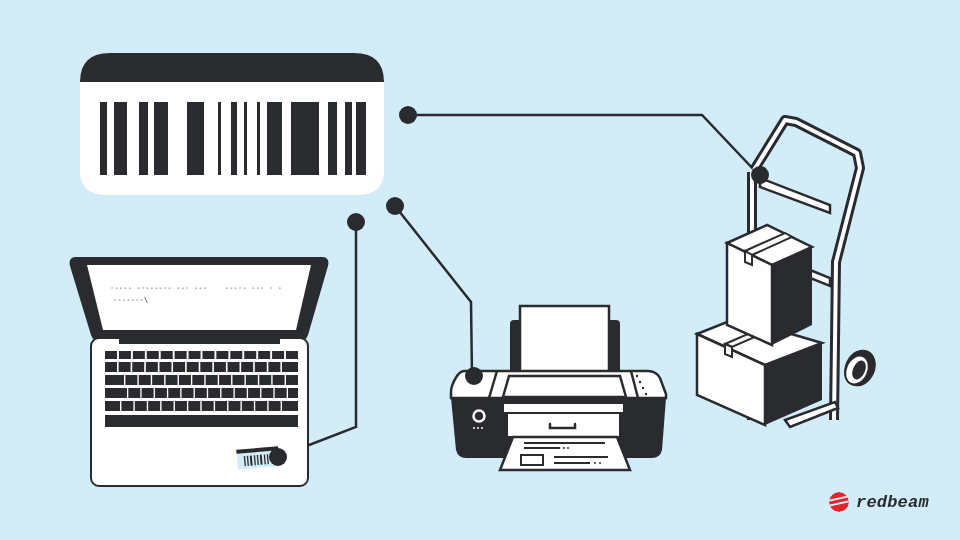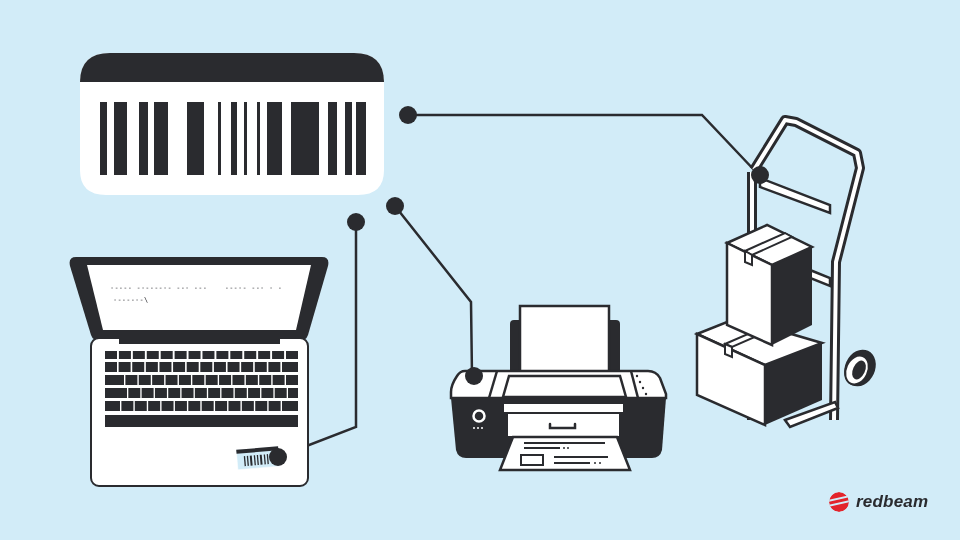--- a/index.html
+++ b/index.html
@@ -1,20 +1,20 @@
 <!DOCTYPE html>
 <html><head>
 <meta charset="utf-8">
 <style>
   html, body { margin: 0; padding: 0; }
   body { width: 960px; height: 540px; overflow: hidden; background: #d2ecf8; position: relative; font-family: "DejaVu Sans", sans-serif; }
   #scene { position: absolute; left: 0; top: 0; width: 960px; height: 540px; }
   .screen-text { position: absolute; font-family: "DejaVu Sans Mono", monospace; font-size: 7px; color: #2a2b2f; white-space: pre; letter-spacing: 0.2px; }
   .brand { position: absolute; left: 828px; top: 491px; display: flex; align-items: center; gap: 6px; }
-  .brand-name { font-family: Liberation Sans, sans-serif; font-weight: bold; font-style: italic; font-size: 17px; color: #2a2b2f; letter-spacing: 0.2px; }
+  .brand-name { font-family: Liberation Mono, monospace; font-weight: bold; font-style: italic; font-size: 17px; color: #2a2b2f; letter-spacing: 0.2px; }
 </style>
 </head>
 <body>
 
 <svg id="scene" viewBox="0 0 960 540" xmlns="http://www.w3.org/2000/svg">
   <rect x="0" y="0" width="960" height="540" fill="#d2ecf8"></rect>
 
   <g>
     <path d="M80,82 Q80,53 110,53 L354,53 Q384,53 384,82 L384,170 Q384,195 358,195 L106,195 Q80,195 80,170 Z" fill="#ffffff"></path>
     <path d="M80,82 Q80,53 110,53 L354,53 Q384,53 384,82 L384,82 L80,82 Z" fill="#2a2b2f"></path>

